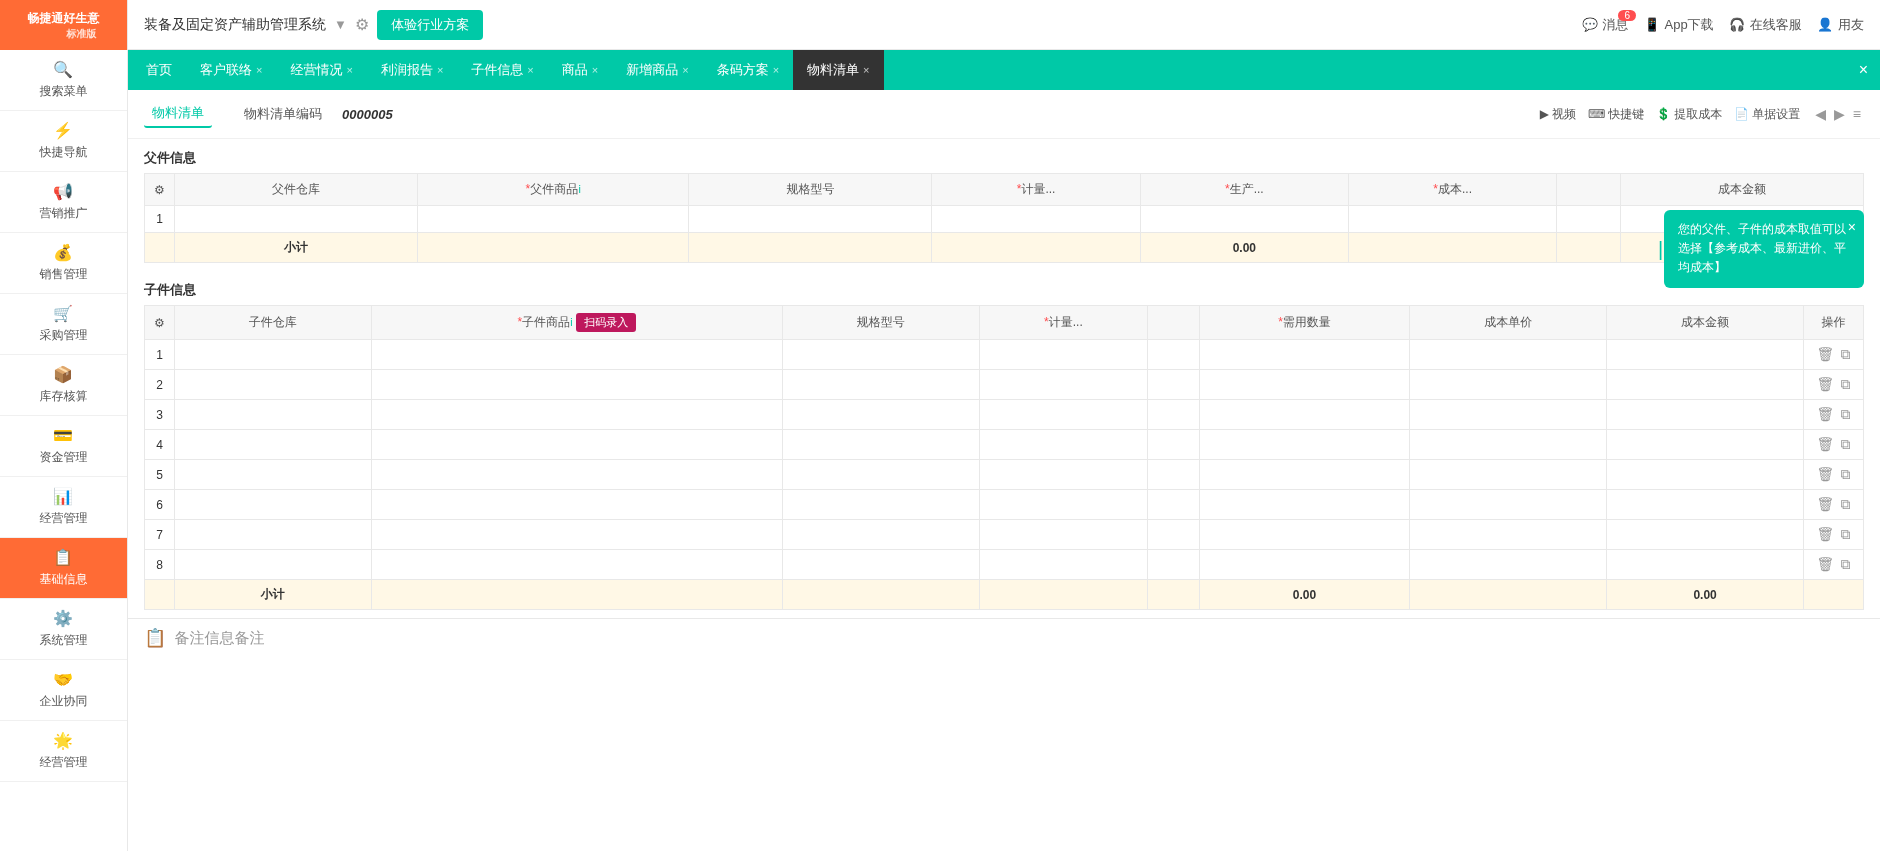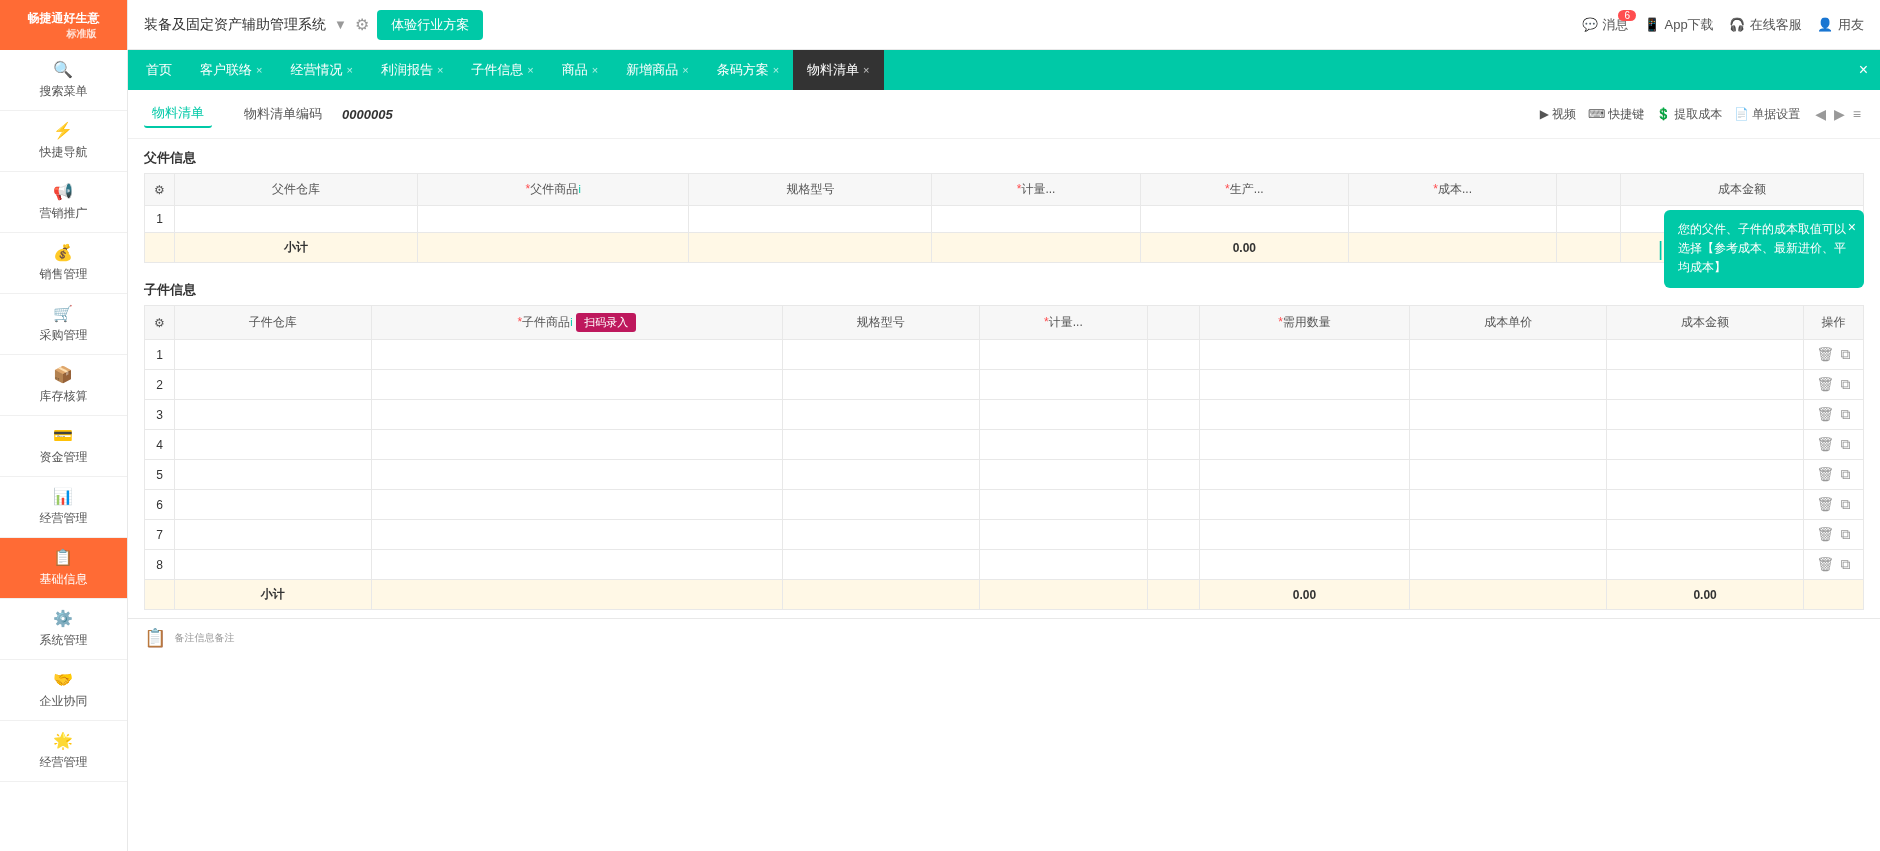--- a/index.html
+++ b/index.html
@@ -224,21 +224,21 @@
     
     .bottom-bar {
       border-top: 1px solid #e8e8e8;
       padding: 8px 16px;
       display: flex;
       align-items: center;
       gap: 8px;
       background: #fff;
     }
     .bottom-bar-icon { color: #00c9a7; font-size: 18px; }
-    .bottom-bar-text { color: #999; font-size: 10px; }
+    .bottom-bar-text { color: #999; font-size: 15px; }
 
     .col-header-info { font-size: 11px; color: #00c9a7; cursor: pointer; }
 
     
     .nav-arrows { display: flex; gap: 2px; }
     .nav-arrow { color: #999; cursor: pointer; font-size: 14px; padding: 0 3px; }
 
     .cost-amount-header { text-align: right; }
     .cost-value { text-align: right; }
   </style>

